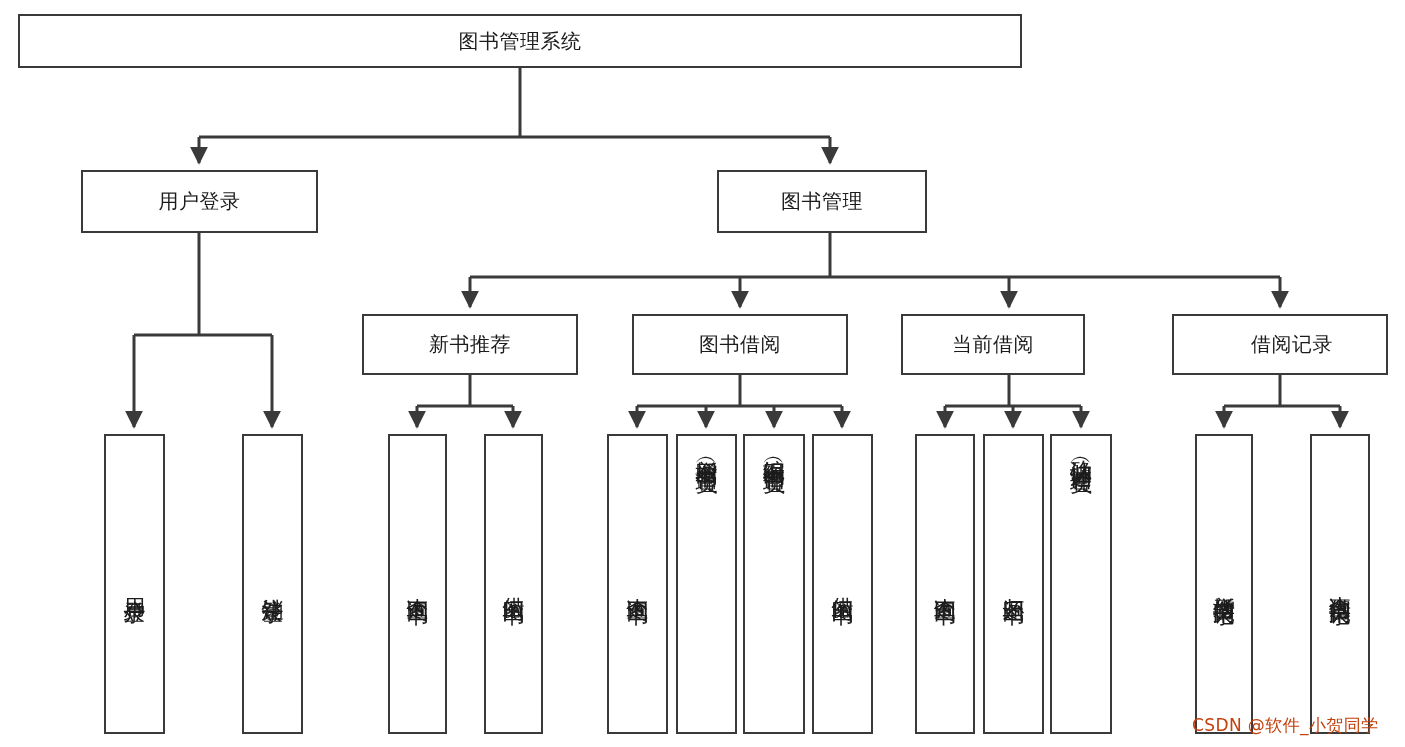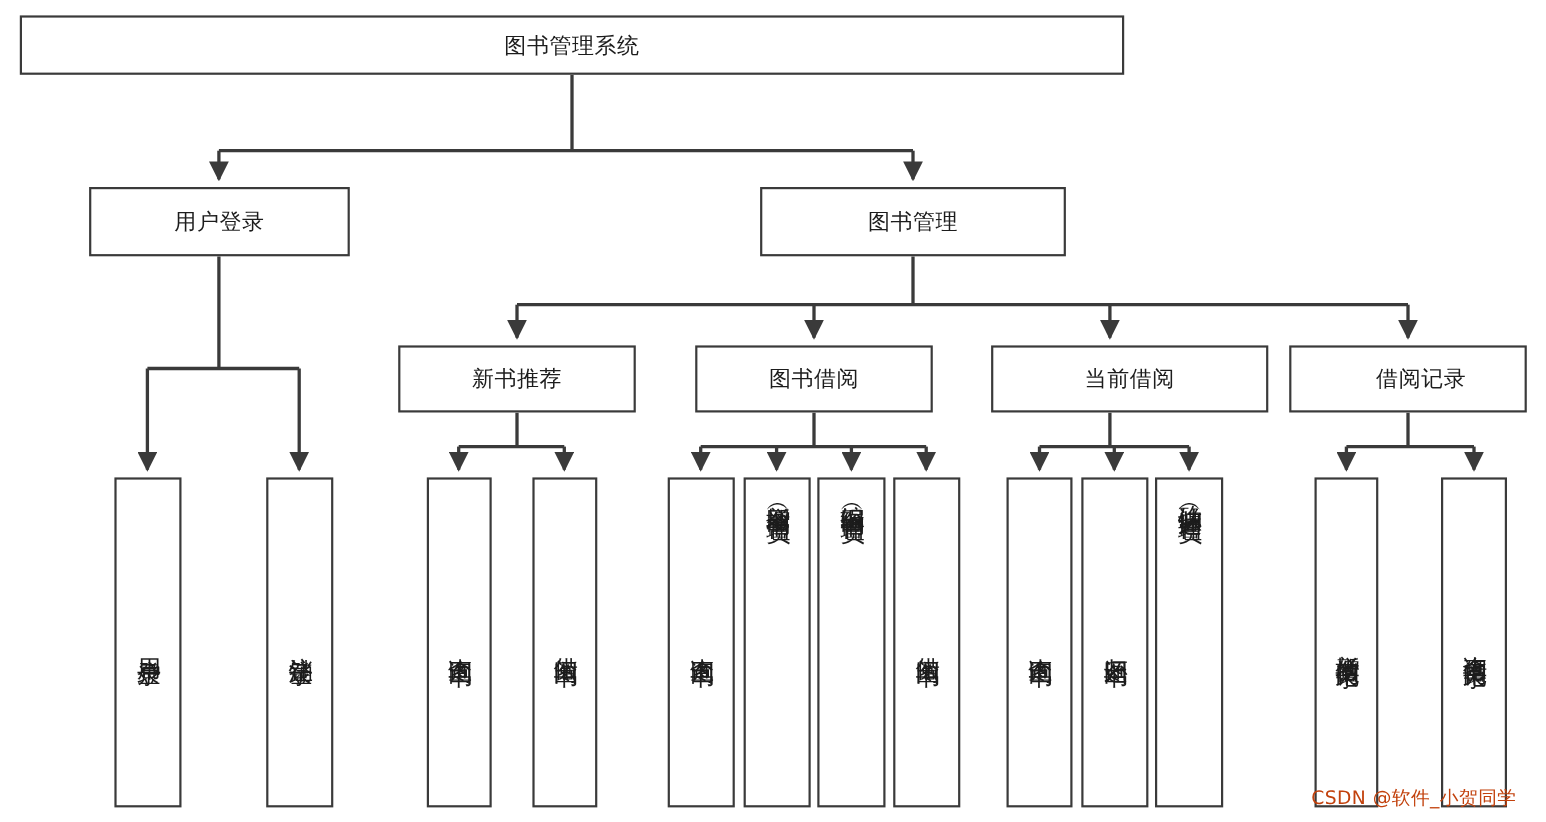--- a/index.html
+++ b/index.html
@@ -124,31 +124,31 @@
     </g>
   </svg>
 
   <div class="node" style="left:18px; top:14px; width:1004px; height:54px;">
     <span class="node-label">图书管理系统</span>
   </div>
 
   <div class="node" style="left:81px; top:170px; width:237px; height:63px;">
     <span class="node-label">用户登录</span>
   </div>
-  <div class="node" style="left:691px; top:170px; width:278px; height:63px;">
+  <div class="node" style="left:717px; top:170px; width:210px; height:63px;">
     <span class="node-label">图书管理</span>
   </div>
 
   <div class="node" style="left:362px; top:314px; width:216px; height:61px;">
     <span class="node-label">新书推荐</span>
   </div>
   <div class="node" style="left:632px; top:314px; width:216px; height:61px;">
     <span class="node-label">图书借阅</span>
   </div>
-  <div class="node" style="left:901px; top:314px; width:252px; height:61px;">
+  <div class="node" style="left:901px; top:314px; width:184px; height:61px;">
     <span class="node-label">当前借阅</span>
   </div>
   <div class="node" style="left:1172px; top:314px; width:216px; height:61px;padding-left:24px;">
     <span class="node-label">借阅记录</span>
   </div>
 
   <div class="node vertical mid" style="left:104px; top:434px; width:61px; height:300px;">
     <span class="node-label">用户登录</span>
   </div>
   <div class="node vertical mid" style="left:242px; top:434px; width:61px; height:300px;">

